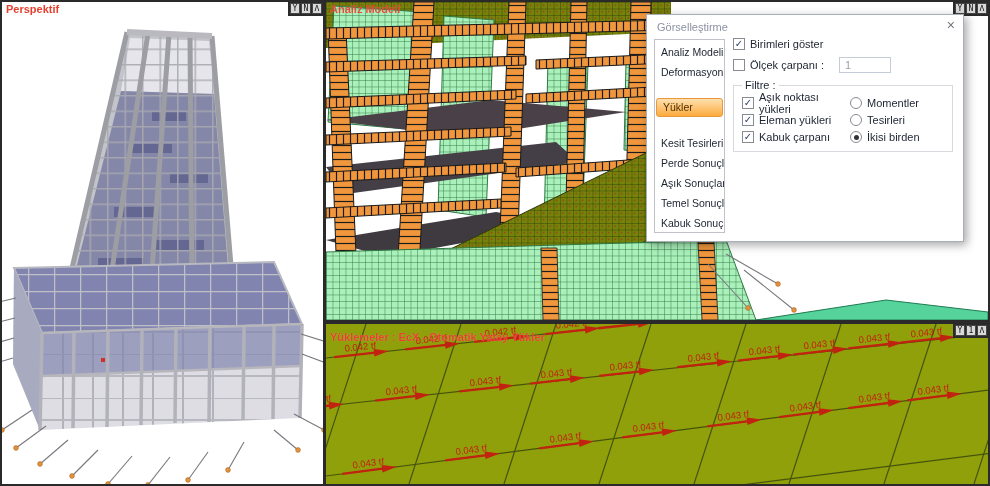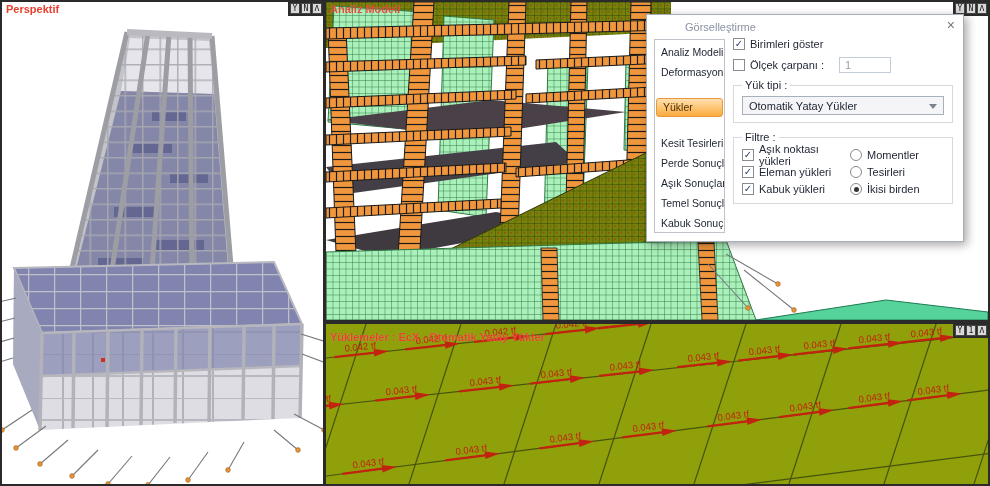--- a/index.html
+++ b/index.html
@@ -27,21 +27,21 @@
     font-size:8px;line-height:9px;text-align:center;color:#111;cursor:pointer;
   }
   .vp-svg{position:absolute;left:0;top:0;}
 
   
   .dialog{
     position:absolute;left:320px;top:12px;width:318px;height:228px;
     background:#fff;border:1px solid #a8aeb8;box-shadow:3px 3px 9px rgba(0,0,0,.35);
     z-index:10;font-size:11px;color:#1c2330;
   }
-  .dlg-title{position:absolute;top:6px;left:10px;color:#8a93a3;margin-left:28px;}
+  .dlg-title{position:absolute;top:6px;left:10px;color:#8a93a3;}
   .dlg-close{
     position:absolute;top:3px;right:8px;color:#70767e;font-size:14px;
     line-height:14px;cursor:pointer;
   }
   .dlg-side{
     position:absolute;left:7px;top:24px;width:71px;bottom:8px;
     border:1px solid #c2c2ca;background:#fff;padding-top:2px;overflow:hidden;
   }
   .side-item{
     height:20px;line-height:20px;padding-left:6px;font-size:10.5px;
@@ -323,27 +323,20 @@
           <span>Birimleri göster</span>
         </label>
         <label class="row-check">
           <span class="cb">
               <span class="mark"></span>
             </span>
           <span>Ölçek çarpanı :</span>
           <input class="scale" value="1" style="">
         </label>
 
-        <fieldset>
-          <legend>Yük tipi :</legend>
-          <div class="dd">
-            <span>Otomatik Yatay Yükler</span>
-            <span class="dd-arr"></span>
-          </div>
-        </fieldset>
 
         <fieldset>
           <legend>Filtre :</legend>
           <div class="filter-grid">
             <label class="row-check">
               <span class="cb">
                   <span class="mark">✓</span>
                 </span>
               <span>Aşık noktası yükleri</span>
             </label>
@@ -358,21 +351,21 @@
               <span>Eleman yükleri</span>
             </label>
             <label class="row-check">
               <span class="rb"></span>
               <span>Tesirleri</span>
             </label>
             <label class="row-check">
               <span class="cb">
                   <span class="mark">✓</span>
                 </span>
-              <span>Kabuk yükleri</span>
+              <span>Kabuk çarpanı</span>
             </label>
             <label class="row-check">
               <span class="rb on"></span>
               <span>İkisi birden</span>
             </label>
           </div>
         </fieldset>
 
       </div>
     </div>

